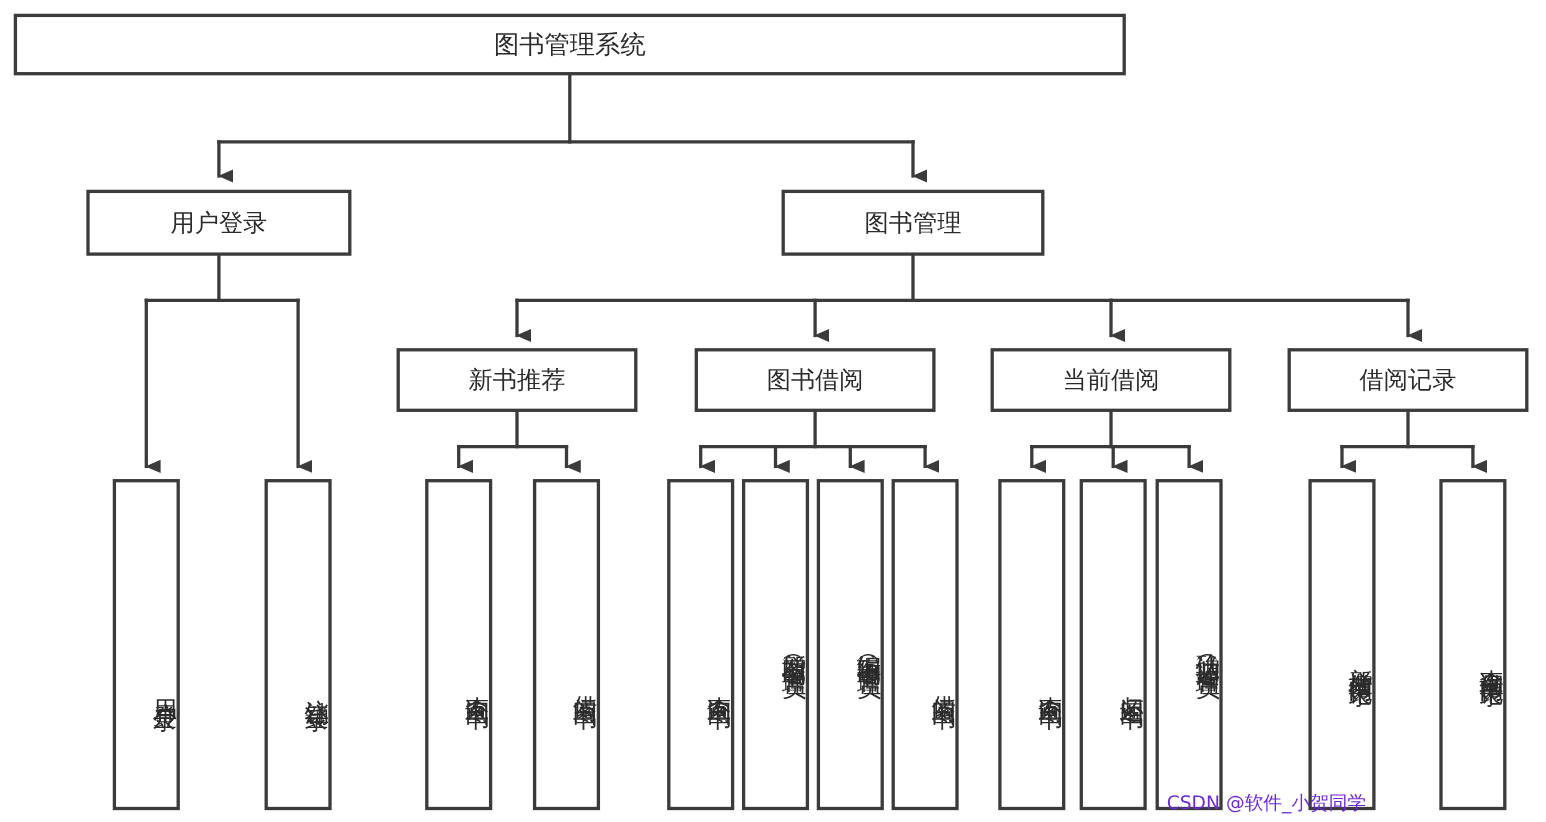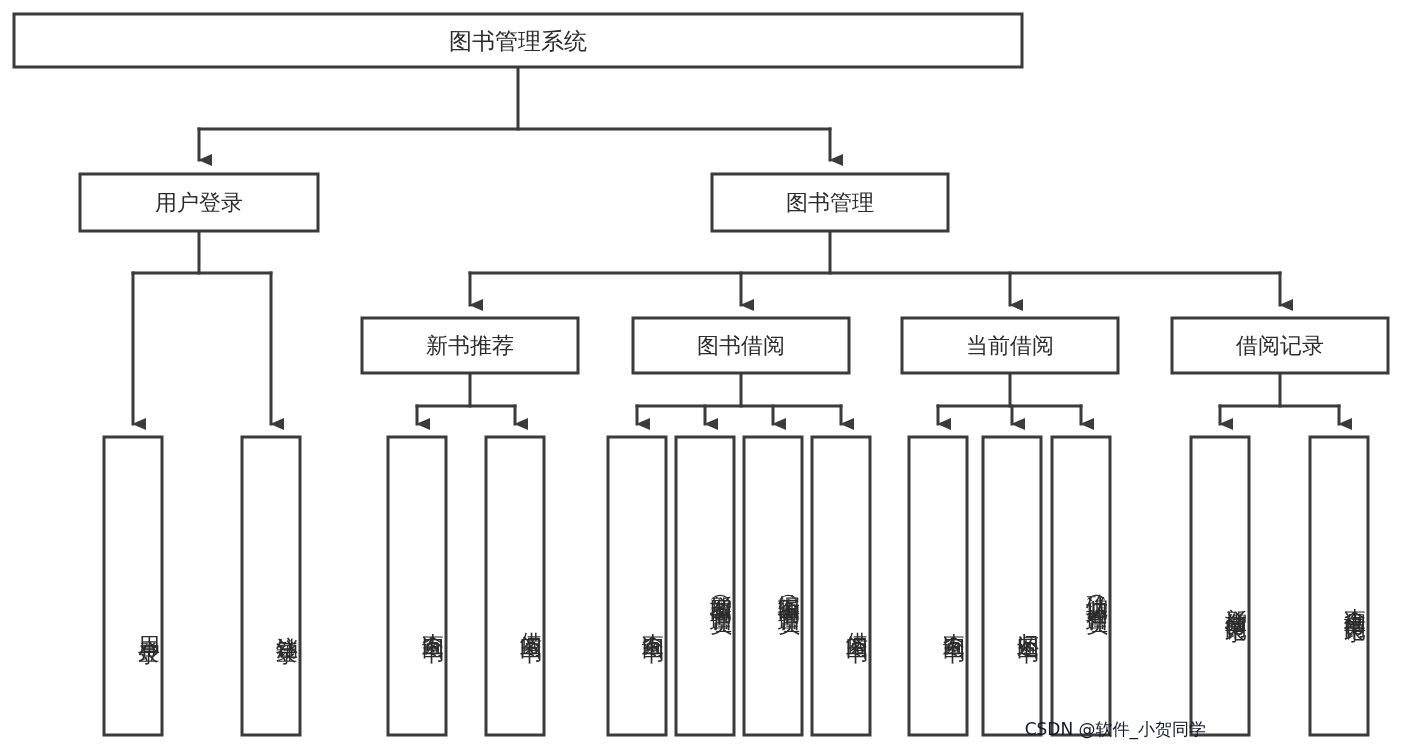--- a/index.html
+++ b/index.html
@@ -1,20 +1,20 @@
 <!DOCTYPE html>
 <html><head>
 <meta charset="utf-8">
 <style>
   html,body{margin:0;padding:0;background:#ffffff;}
   body{
     font-family:"DejaVu Sans","Liberation Sans",sans-serif;
     width:1405px;height:747px;overflow:hidden;
   }
-  #stage{position:relative;width:1218px;height:747px;background:#ffffff;}
+  #stage{position:relative;width:1218px;height:747px;background:#ffffff;padding-left:36px;}
   svg.diagram{position:absolute;top:0;left:0;width:1405px;height:747px;display:block;}
   .box-rect{fill:#ffffff;stroke:#3b3b3b;stroke-width:3;}
   .conn{stroke:#3b3b3b;stroke-width:3;fill:none;stroke-linecap:square;}
   .arrow-head{fill:#3b3b3b;stroke:none;}
   .node-label{
     font-family:"DejaVu Sans","Liberation Sans",sans-serif;
     fill:#2b2b2b;
     text-anchor:middle;
     dominant-baseline:middle;
   }
@@ -35,21 +35,21 @@
     letter-spacing:3px;
     white-space:nowrap;
     pointer-events:none;
   }
   .watermark{
     position:absolute;
     right:12px;
     bottom:6px;
     font-family:"DejaVu Sans","Liberation Sans",sans-serif;
     font-size:17px;
-    color:#0f172a;
+    color:#6d28d9;
     white-space:nowrap;
   }
 </style>
 </head>
 <body>
 
 <div id="stage">
 
   <svg class="diagram" viewBox="0 0 1405 747">
     <defs>

